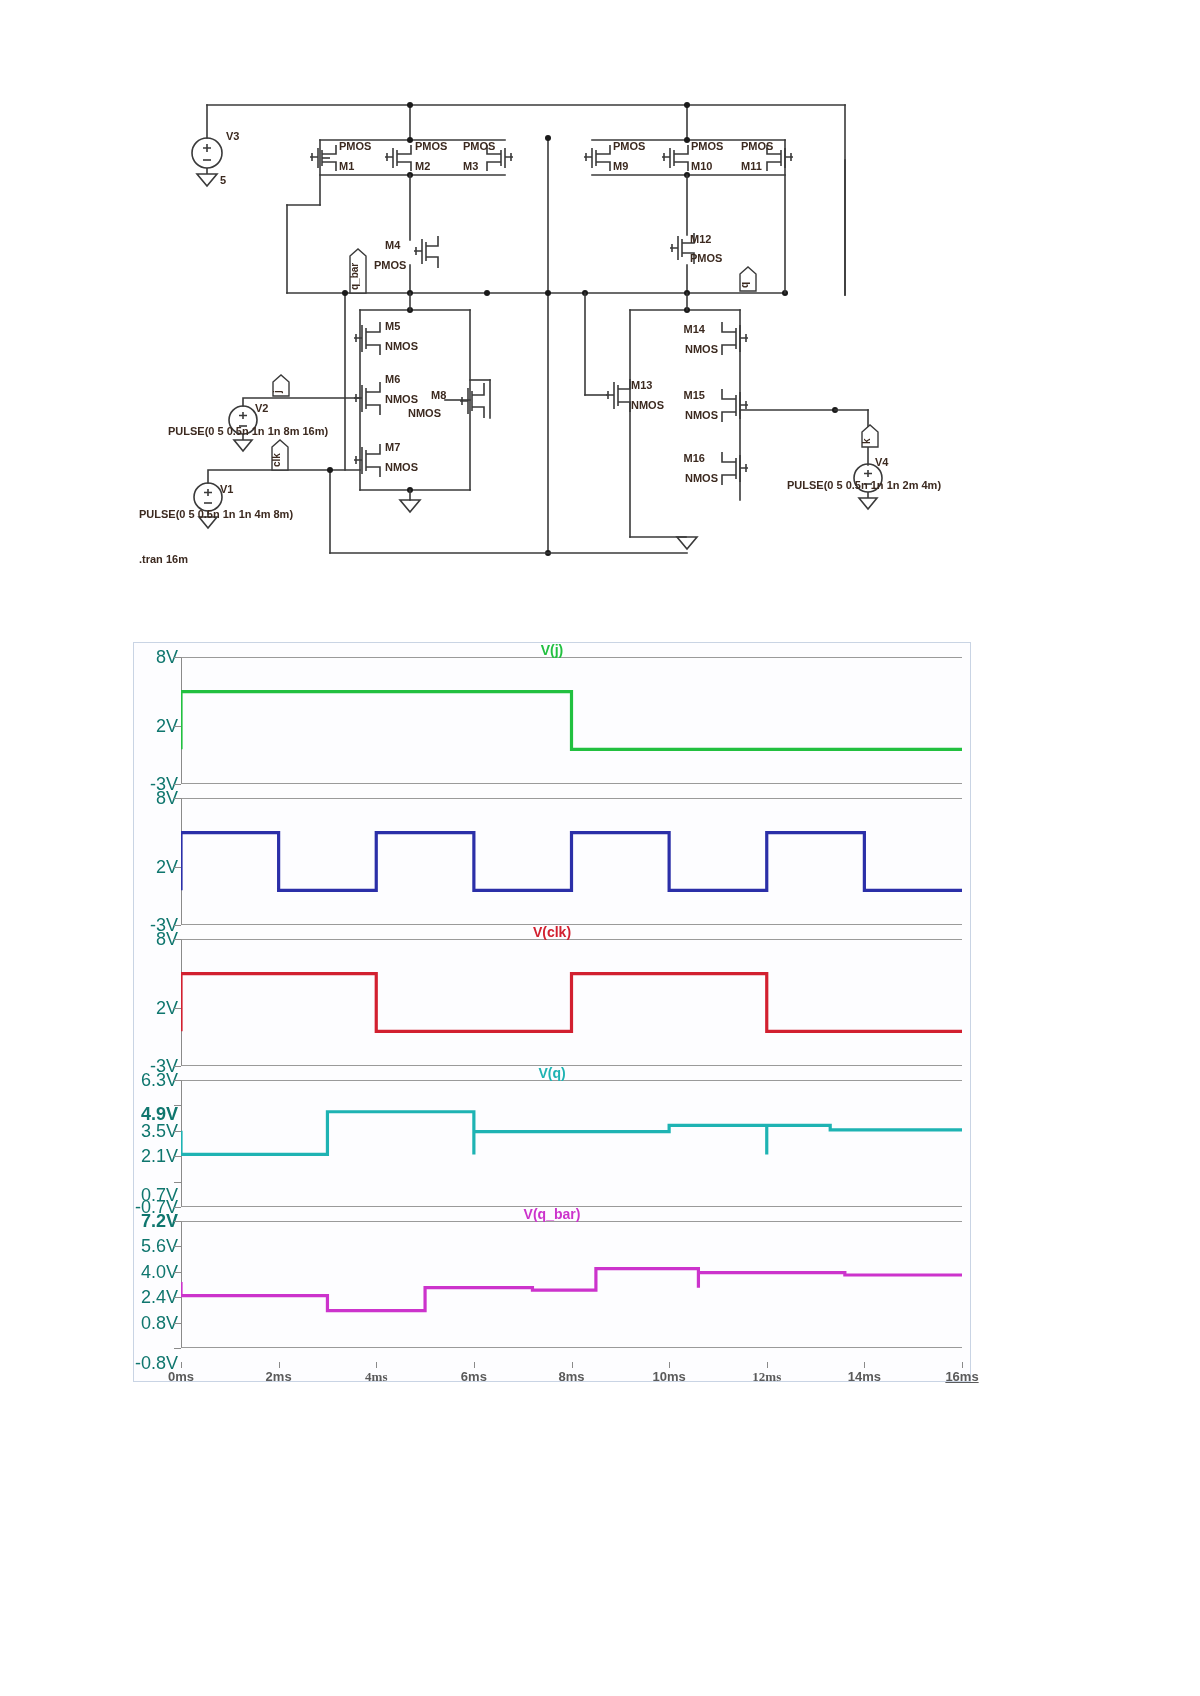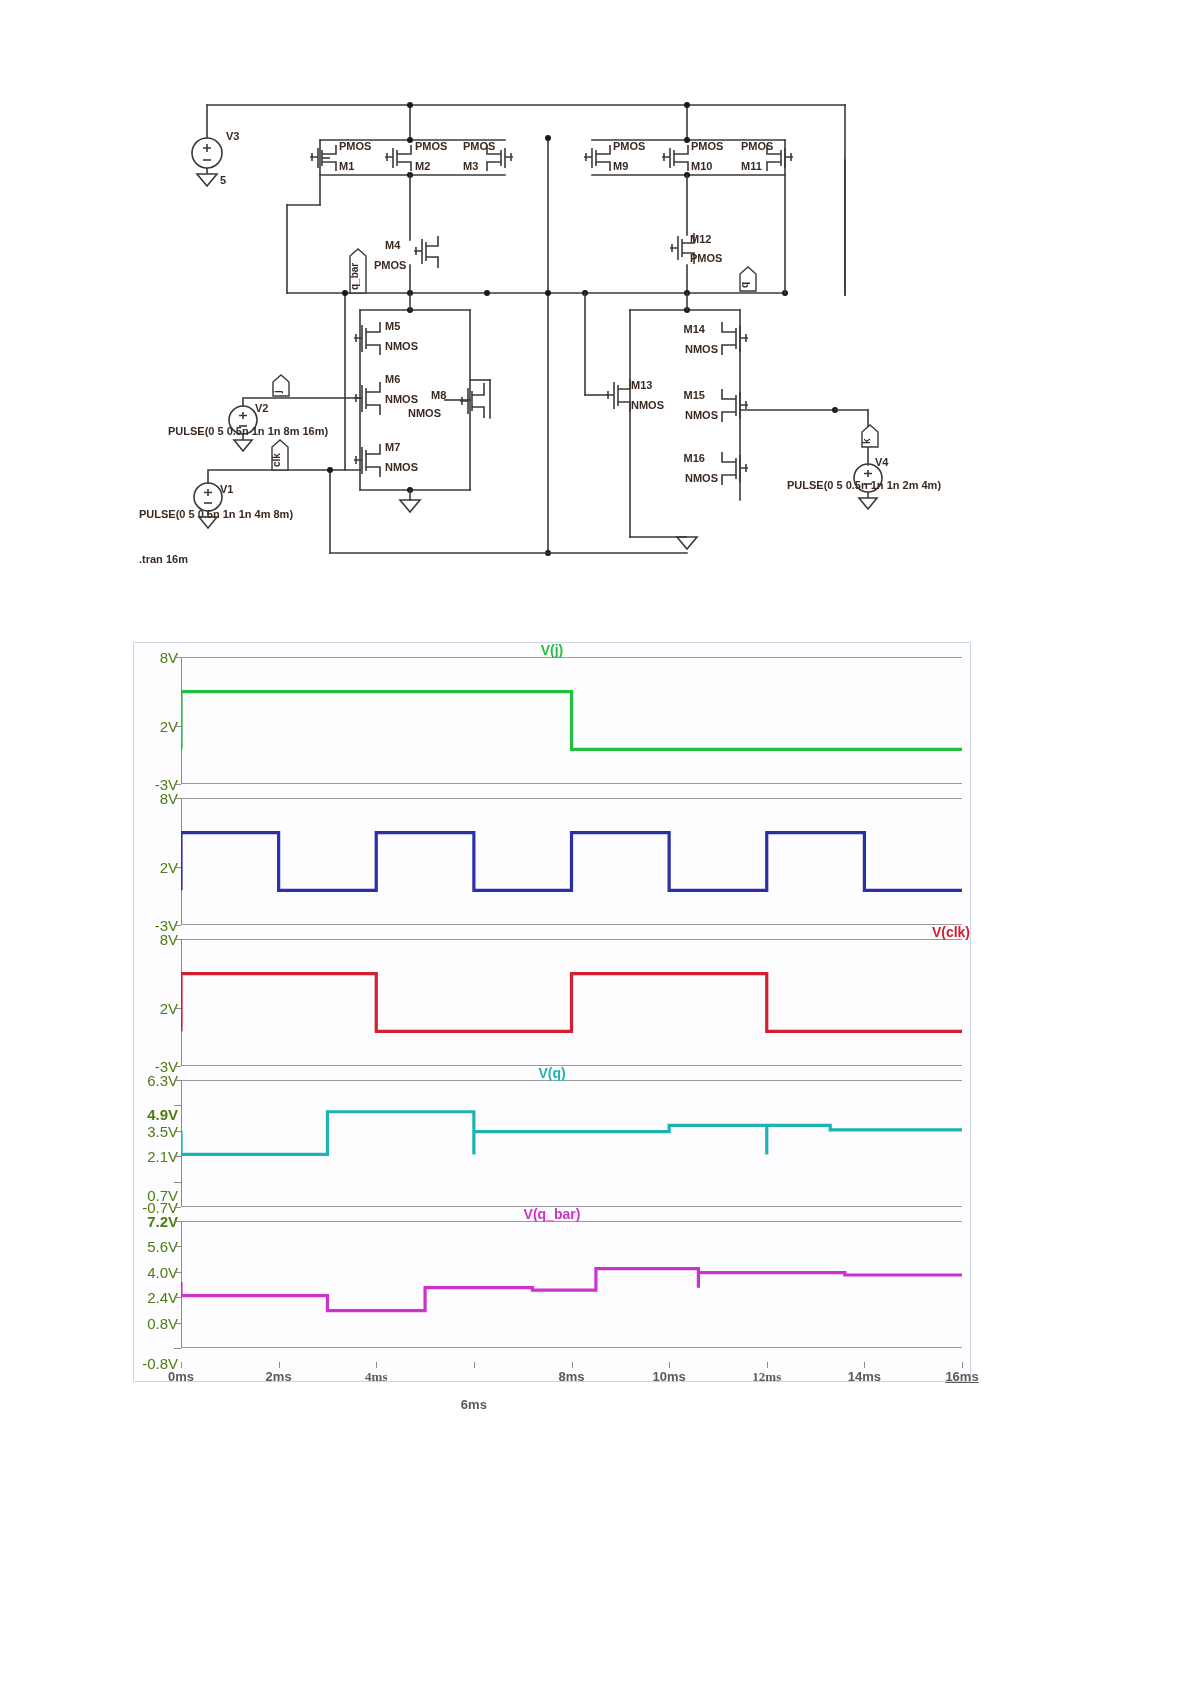--- a/index.html
+++ b/index.html
@@ -29,21 +29,21 @@
     border-top:1.2px solid #9a9a9a;
     border-bottom:1.2px solid #9a9a9a;
     box-sizing:border-box;
   }
   .ptitle{
     position:absolute;left:0;right:0;top:-2px;text-align:center;
     font-size:14px;font-weight:bold;z-index:5;
   }
   .ylab{
     position:absolute;right:0;transform:translateY(-50%);
-    font-size:15px;color:#4d7c0f;white-space:nowrap;
+    font-size:18px;color:#0f766e;white-space:nowrap;
     padding-right:3px;
   }
   .ytickwrap{position:absolute;left:0;width:47px;top:0;bottom:0;}
   .ytick{position:absolute;left:40px;width:7px;height:0;border-top:1.3px solid #8a8a8a;}
   .wave{position:absolute;left:47px;right:8px;top:0;bottom:0;}
   .wave svg{width:100%;height:100%;display:block;}
   #xaxis{position:absolute;left:47px;right:8px;bottom:0;height:34px;}
   .xtick{position:absolute;top:0;width:0;height:6px;border-left:1.3px solid #8a8a8a;}
   .xlab{position:absolute;top:7px;transform:translateX(-50%);font-size:13px;color:#5a5a5a;font-weight:bold;white-space:nowrap;}
 </style>
@@ -389,21 +389,21 @@
           <div class="ylab" style="top: 127px;">-3V</div>
           <div class="ytick" style="top: 127px;"></div>
         </div>
         <div class="wave">
           <svg viewBox="0 0 1000 1000" preserveAspectRatio="none">
             <polyline points="0.00,727.27 0.00,272.73 125.00,272.73 125.00,727.27 250.00,727.27 250.00,272.73 375.00,272.73 375.00,727.27 500.00,727.27 500.00,272.73 625.00,272.73 625.00,727.27 750.00,727.27 750.00,272.73 875.00,272.73 875.00,727.27 1000.00,727.27" fill="none" stroke="#2b2fa8" stroke-width="3.2" vector-effect="non-scaling-stroke"></polyline>
           </svg>
         </div>
       </div>
       <div class="panel" style="position: absolute; left: 0px; right: 0px; top: 296px; height: 127px;">
-        <div class="ptitle" style="top: -15px; color: rgb(210, 32, 48); text-align: right;">V(clk)</div>
+        <div class="ptitle" style="top: -15px; color: rgb(210, 32, 48);">V(clk)</div>
         <div class="frame"></div>
         <div class="ytickwrap">
           <div class="ylab" style="top: 0px;">8V</div>
           <div class="ytick" style="top: 0px;"></div>
           <div class="ylab" style="top: 69.2727px;">2V</div>
           <div class="ytick" style="top: 69.2727px;"></div>
           <div class="ylab" style="top: 127px;">-3V</div>
           <div class="ytick" style="top: 127px;"></div>
         </div>
         <div class="wave">
@@ -460,21 +460,21 @@
       </div>
     </div>
   <div id="xaxis" style="bottom: auto; top: 719px;">
       <div class="xtick" style="left: 0%;"></div>
       <div class="xlab" style="left: 0%;">0ms</div>
       <div class="xtick" style="left: 12.5%;"></div>
       <div class="xlab" style="left: 12.5%;">2ms</div>
       <div class="xtick" style="left: 25%;"></div>
       <div class="xlab" style="left: 25%; font-family: Liberation Serif, serif;">4ms</div>
       <div class="xtick" style="left: 37.5%;"></div>
-      <div class="xlab" style="left: 37.5%; margin-top: 28px;">6ms</div>
+      <div class="xlab" style="left: 37.5%;">6ms</div>
       <div class="xtick" style="left: 50%;"></div>
       <div class="xlab" style="left: 50%;">8ms</div>
       <div class="xtick" style="left: 62.5%;"></div>
       <div class="xlab" style="left: 62.5%;">10ms</div>
       <div class="xtick" style="left: 75%;"></div>
       <div class="xlab" style="left: 75%; font-family: Liberation Serif, serif;">12ms</div>
       <div class="xtick" style="left: 87.5%;"></div>
       <div class="xlab" style="left: 87.5%;">14ms</div>
       <div class="xtick" style="left: 100%;"></div>
       <div class="xlab" style="left: 100%; text-decoration: underline;">16ms</div>

